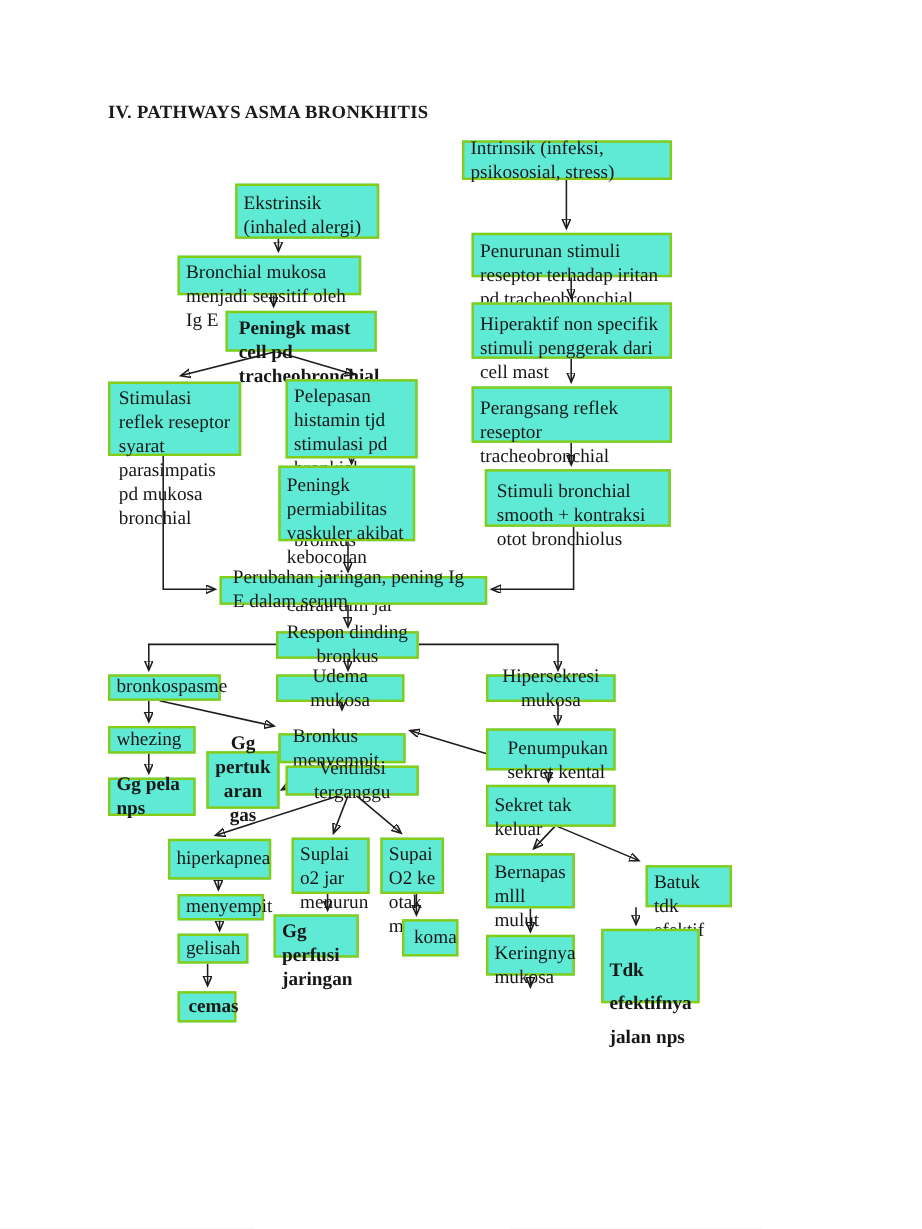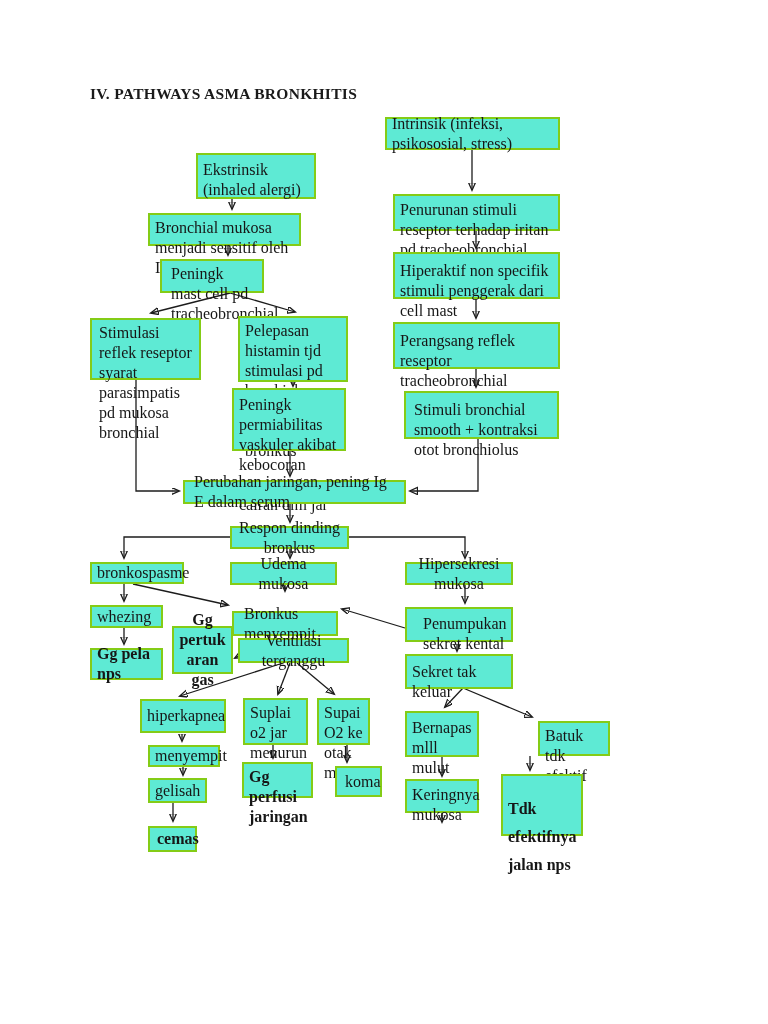--- a/index.html
+++ b/index.html
@@ -71,21 +71,21 @@
     <path d="M463,688 L445,707" marker-end="url(#ah)"></path>
     <path d="M463,688 L532,717" marker-end="url(#ah)"></path>
     <path d="M442,757 V776" marker-end="url(#ah)"></path>
     <path d="M442,813 V822" marker-end="url(#ah)"></path>
     <path d="M530,756 V770" marker-end="url(#ah)"></path>
   </svg>
 
   <div class="node vc" style="left:385px;top:117px;width:175px;height:33px;">Intrinsik (infeksi, psikososial, stress)</div>
   <div class="node" style="left:175px;top:153px;width:120px;height:46px;padding-top:5px;margin-left:21px;">Ekstrinsik (inhaled alergi)</div>
   <div class="node" style="left:148px;top:213px;width:153px;height:33px;">Bronchial mukosa menjadi sensitif oleh Ig E</div>
-  <div class="node" style="left:160px;top:259px;width:104px;height:34px;padding-left:9px;">Peningk mast cell pd tracheobronchial</div>
+  <div class="node" style="left:188px;top:259px;width:126px;height:34px;padding-left:9px;font-weight:bold;">Peningk mast cell pd tracheobronchial</div>
 
   <div class="node" style="left:393px;top:194px;width:167px;height:37px;padding-top:4px;">Penurunan stimuli reseptor terhadap iritan pd tracheobronchial</div>
   <div class="node" style="left:393px;top:252px;width:167px;height:47px;padding-top:7px;">Hiperaktif non specifik stimuli penggerak dari cell mast</div>
   <div class="node" style="left:393px;top:322px;width:167px;height:47px;padding-top:7px;">Perangsang reflek reseptor tracheobronchial</div>
   <div class="node" style="left:404px;top:391px;width:155px;height:48px;padding-top:7px;padding-left:8px;">Stimuli bronchial smooth + kontraksi otot bronchiolus</div>
 
   <div class="node" style="left:90px;top:318px;width:111px;height:62px;padding-left:7px;">Stimulasi reflek reseptor syarat parasimpatis pd mukosa bronchial</div>
   <div class="node" style="left:238px;top:316px;width:110px;height:66px;">Pelepasan histamin tjd stimulasi pd bronkial smooth shg tjd kontraksi bronkus</div>
   <div class="node" style="left:232px;top:388px;width:114px;height:63px;padding-top:5px;">Peningk permiabilitas vaskuler akibat kebocoran protein + cairan dlm jar</div>
 
@@ -102,21 +102,21 @@
   <div class="node ctr b" style="left:172px;top:626px;width:61px;height:48px;padding:2px;word-break:break-word;">Gg pertukaran gas</div>
   <div class="node ctr" style="left:238px;top:638px;width:111px;height:25px;">Ventilasi terganggu</div>
 
   <div class="node" style="left:405px;top:607px;width:108px;height:35px;padding-top:5px;padding-left:16px;">Penumpukan sekret kental</div>
   <div class="node" style="left:405px;top:654px;width:108px;height:35px;padding-top:6px;">Sekret tak keluar</div>
 
   <div class="node" style="left:140px;top:699px;width:86px;height:34px;padding-top:5px;">hiperkapnea</div>
   <div class="node" style="left:243px;top:698px;width:65px;height:47px;">Suplai o2 jar menurun</div>
   <div class="node" style="left:317px;top:698px;width:53px;height:47px;">Supai O2 ke otak menurun</div>
   <div class="node vc" style="left:148px;top:745px;width:72px;height:22px;">menyempit</div>
-  <div class="node b" style="left:242px;top:762px;width:71px;height:36px;">Gg perfusi jaringan</div>
+  <div class="node b" style="left:228px;top:762px;width:71px;height:36px;">Gg perfusi jaringan</div>
   <div class="node vc" style="left:335px;top:766px;width:47px;height:31px;padding-left:8px;">koma</div>
   <div class="node vc" style="left:148px;top:778px;width:59px;height:25px;">gelisah</div>
   <div class="node vc b" style="left:148px;top:826px;width:49px;height:26px;padding-left:7px;">cemas</div>
 
   <div class="node" style="left:405px;top:711px;width:74px;height:46px;padding-top:5px;">Bernapas mlll mulut</div>
   <div class="node" style="left:501px;top:721px;width:72px;height:35px;padding-top:3px;margin-left:37px;">Batuk tdk efektif</div>
   <div class="node" style="left:405px;top:779px;width:74px;height:34px;padding-top:4px;">Keringnya mukosa</div>
   <div class="node b" style="left:501px;top:774px;width:82px;height:62px;padding-top:19px;line-height:1.75;">Tdk efektifnya jalan nps</div>
 
 </div>

